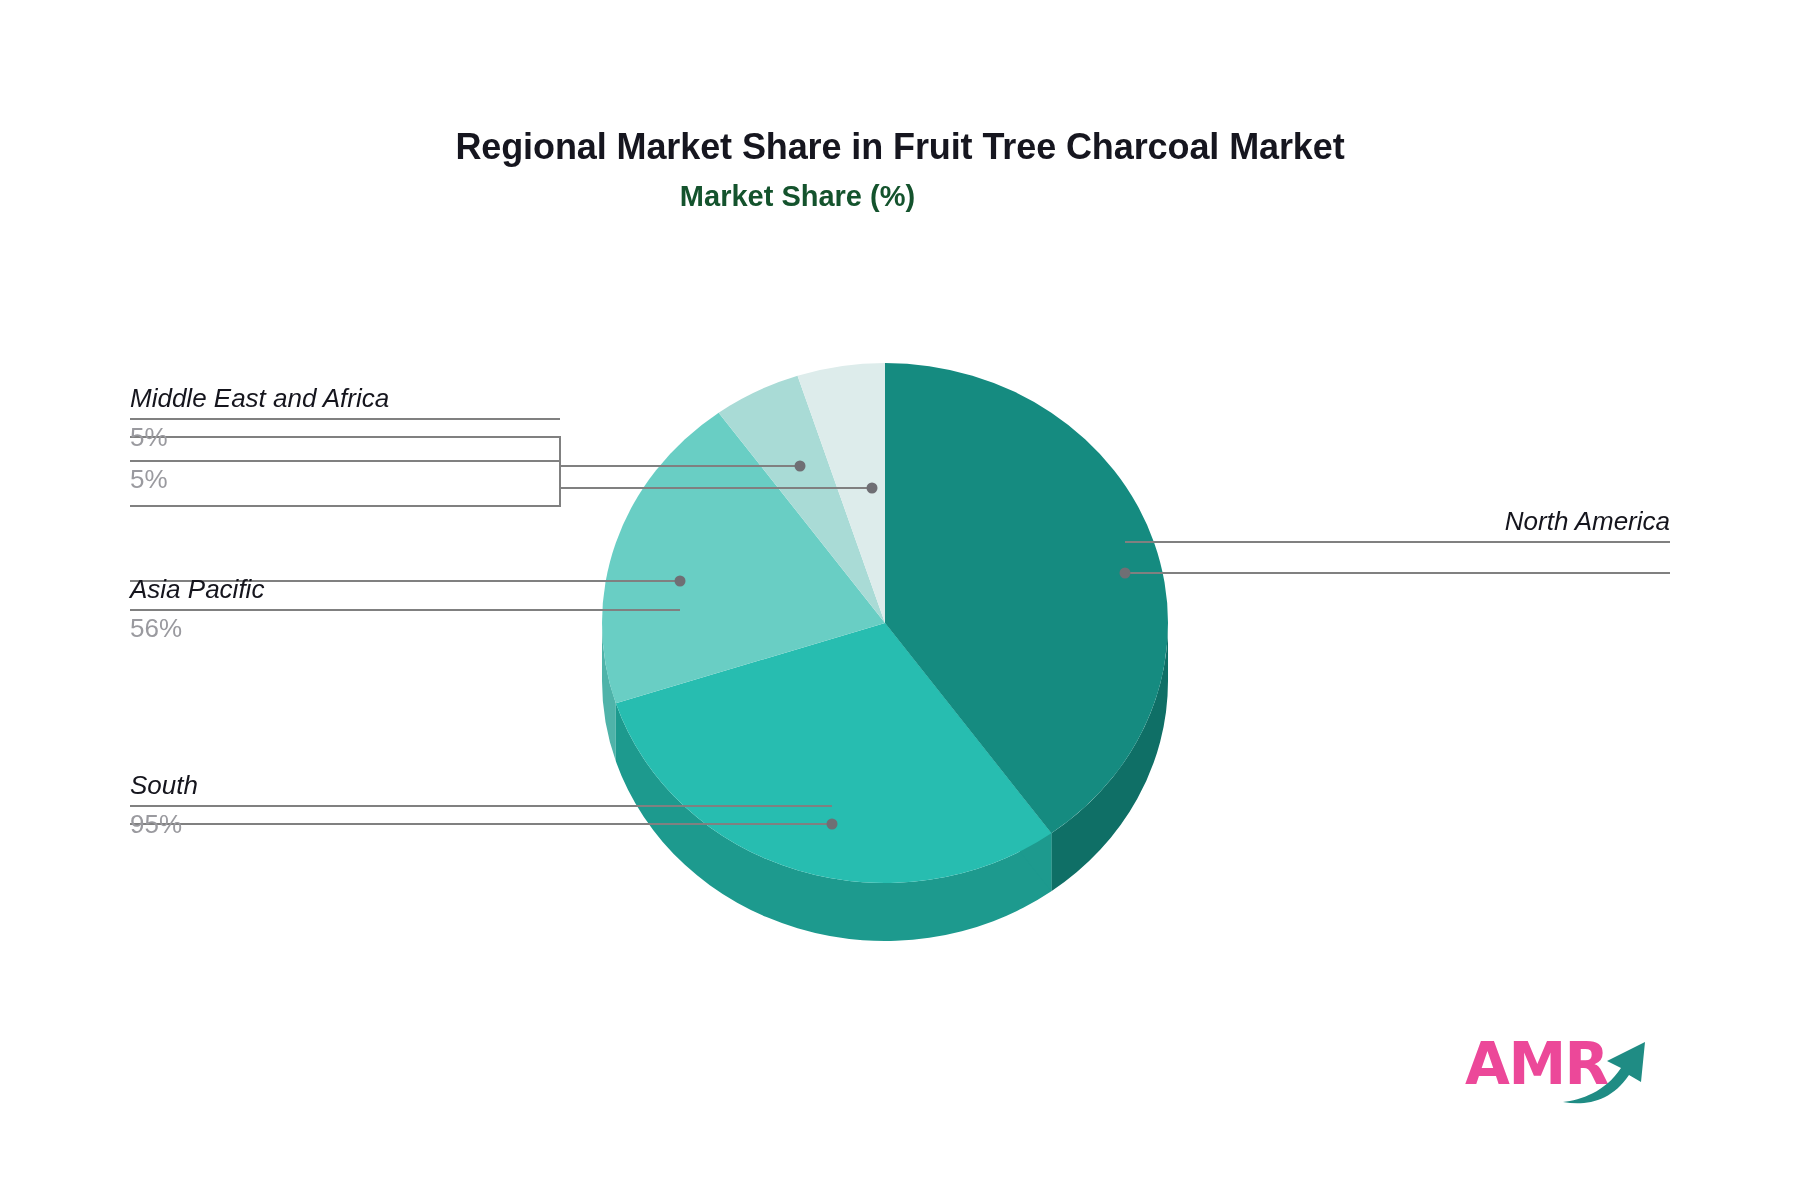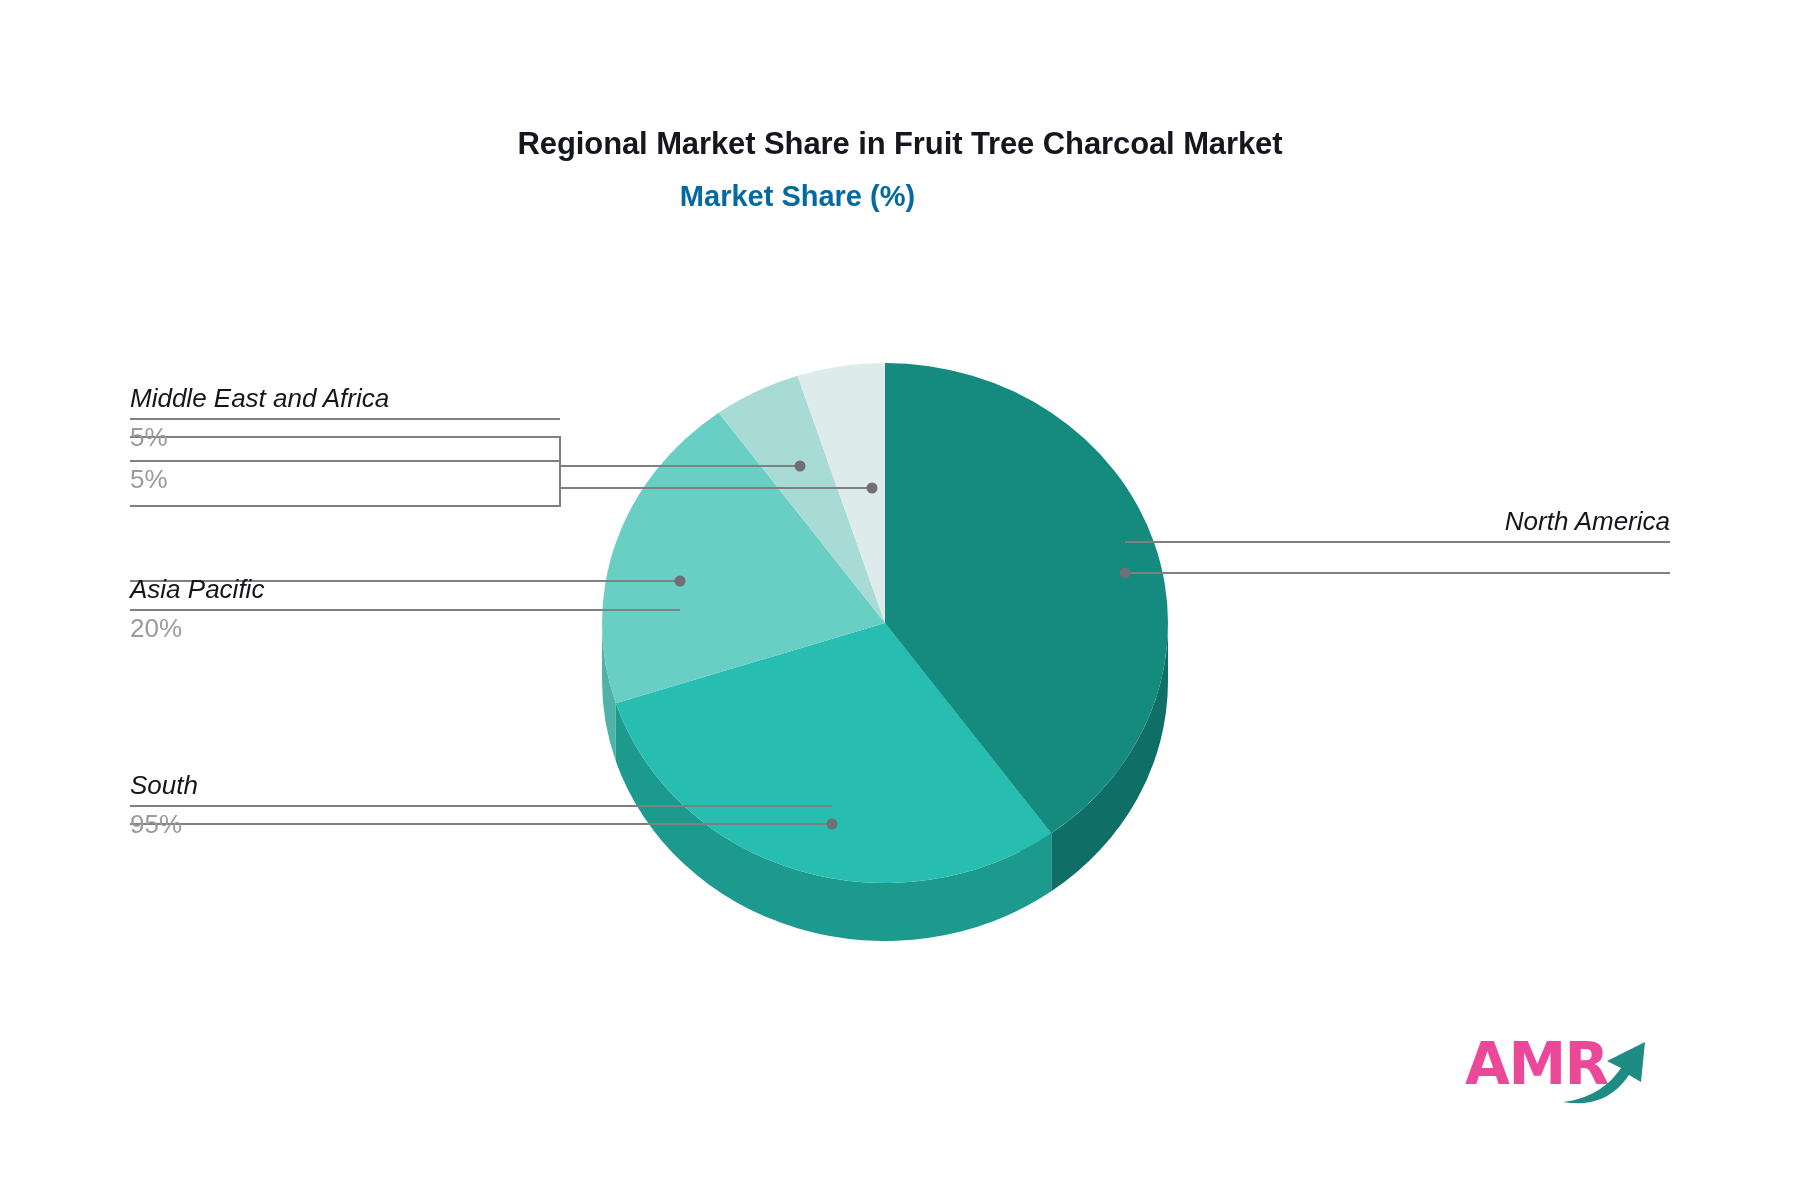--- a/index.html
+++ b/index.html
@@ -19,34 +19,34 @@
     overflow: hidden;
   }
 
   
   .chart-title {
     position: absolute;
     left: 0;
     top: 126px;
     width: 1800px;
     text-align: center;
-    font-size: 31px;
+    font-size: 36px;
     font-weight: bold;
     color: #16161f;
     letter-spacing: -0.1px;
   }
   .chart-subtitle {
     position: absolute;
     left: 0;
     top: 180px;
     width: 1595px;
     text-align: center;
     font-size: 29px;
     font-weight: bold;
-    color: #0369a1;
+    color: #14532d;
   }
 
   
   #pie-wrap {
     position: absolute;
     left: 560px;
     top: 355px;
     width: 650px;
     height: 610px;
   }
@@ -150,21 +150,21 @@
   </div>
 
   <div class="callout" style="left:130px; top:454px; width:430px;">
     <div class="rule"></div>
     <div class="val">5%</div>
   </div>
 
   <div class="callout" style="left:130px; top:529px; width:550px;margin-top:47px;">
     <div class="lbl">Asia Pacific</div>
     <div class="rule"></div>
-    <div class="val">20%</div>
+    <div class="val">56%</div>
   </div>
 
   <div class="callout" style="left:130px; top:772px; width:702px;">
     <div class="lbl">South</div>
     <div class="rule"></div>
     <div class="val">95%</div>
   </div>
 
   <div class="callout right" style="left:1125px; top:508px; width:545px;">
     <div class="lbl">North America</div>

